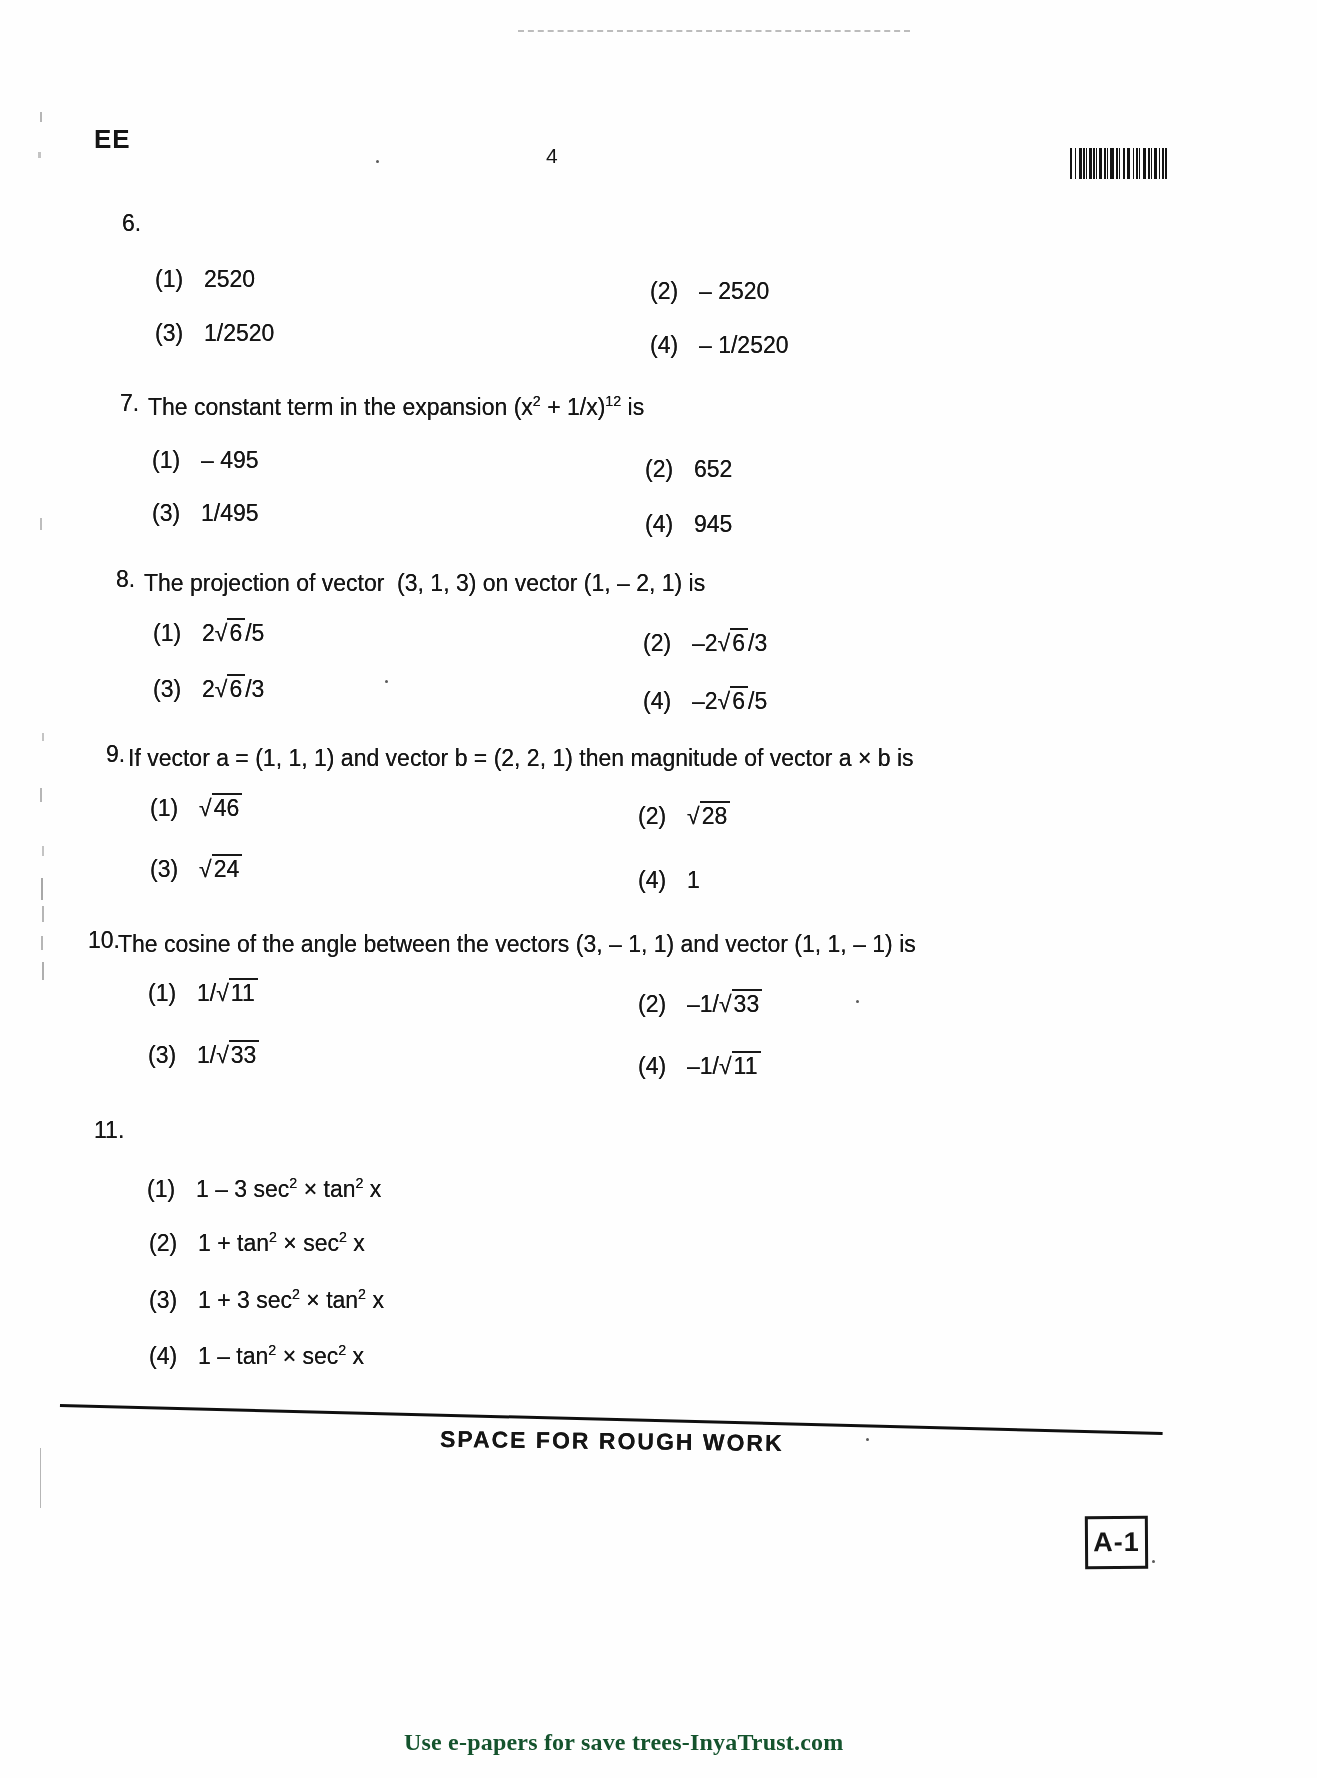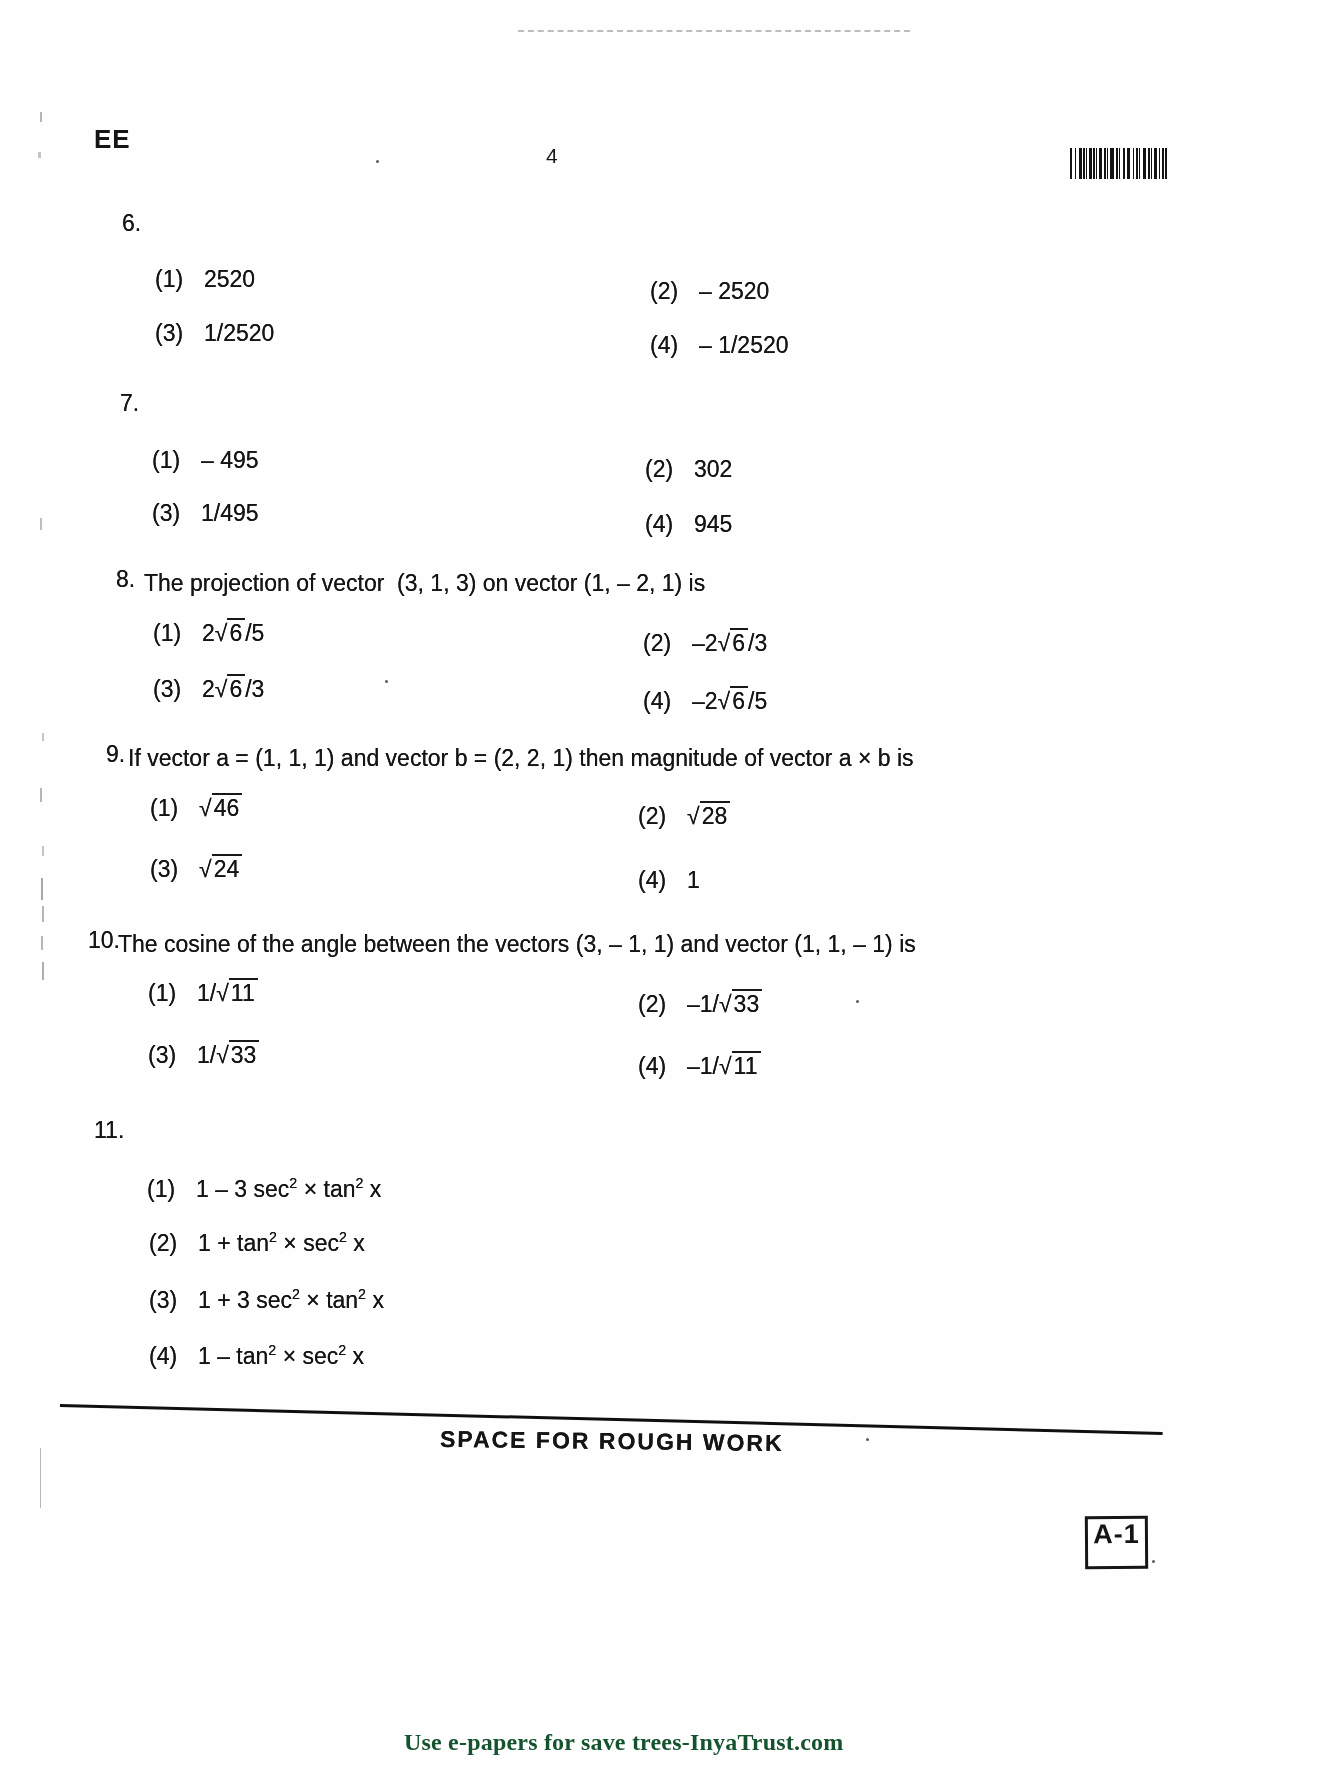--- a/index.html
+++ b/index.html
@@ -29,21 +29,21 @@
   .pnum{position:absolute;left:546px;top:144px;font-size:21px;}
   .barcode{position:absolute;left:1070px;top:148px;}
   .dash-line{position:absolute;left:518px;top:30px;width:392px;border-top:2px dashed #9a9a9a;opacity:.65;}
   
   .rw-line{position:absolute;left:60px;top:1404px;width:1103px;height:0;
     border-top:3px solid #0f0f0f;transform:rotate(1.45deg);transform-origin:0 0;}
   .rw-head{position:absolute;left:440px;top:1428px;font-size:23px;font-weight:bold;
     letter-spacing:2px;transform:rotate(0.7deg);text-shadow:0 0 .6px rgba(10,10,10,.9);}
   .version-box{
     position:absolute;left:1085px;top:1516px;width:57px;height:47px;
-    border:3px solid #161616;display:flex;align-items:flex-start;justify-content:center;
+    border:3px solid #161616;display:flex;align-items:center;justify-content:center;
     font-size:27px;font-weight:bold;letter-spacing:1px;transform:rotate(-.4deg);
   }
   .footer{
     position:absolute;left:404px;top:1729px;
     font-family:"Liberation Serif",serif;font-weight:bold;font-size:24px;letter-spacing:.2px;color:#14532d;
   }
   
   .art{position:absolute;background:#6e6e6e;}
   .dot{position:absolute;width:3px;height:3px;border-radius:50%;background:#5a5a5a;}
 </style>
@@ -100,27 +100,28 @@
   <div class="opt" style="left:155px;top:320px">
     <span class="opt-label">(3)</span>
     <span class="opt-val">1/2520</span>
   </div>
   <div class="opt" style="left:650px;top:332px">
     <span class="opt-label">(4)</span>
     <span class="opt-val">– 1/2520</span>
   </div>
 
   <div class="qnum" style="left:120px;top:390px">7.</div>
+  <div class="qtext" style="left:148px;top:390px">The constant term in the expansion (x<sup>2</sup> + 1/x)<sup>12</sup> is</div>
   <div class="opt" style="left:152px;top:447px">
     <span class="opt-label">(1)</span>
     <span class="opt-val">– 495</span>
   </div>
   <div class="opt" style="left:645px;top:456px">
     <span class="opt-label">(2)</span>
-    <span class="opt-val">302</span>
+    <span class="opt-val">652</span>
   </div>
   <div class="opt" style="left:152px;top:500px">
     <span class="opt-label">(3)</span>
     <span class="opt-val">1/495</span>
   </div>
   <div class="opt" style="left:645px;top:511px">
     <span class="opt-label">(4)</span>
     <span class="opt-val">945</span>
   </div>
 

